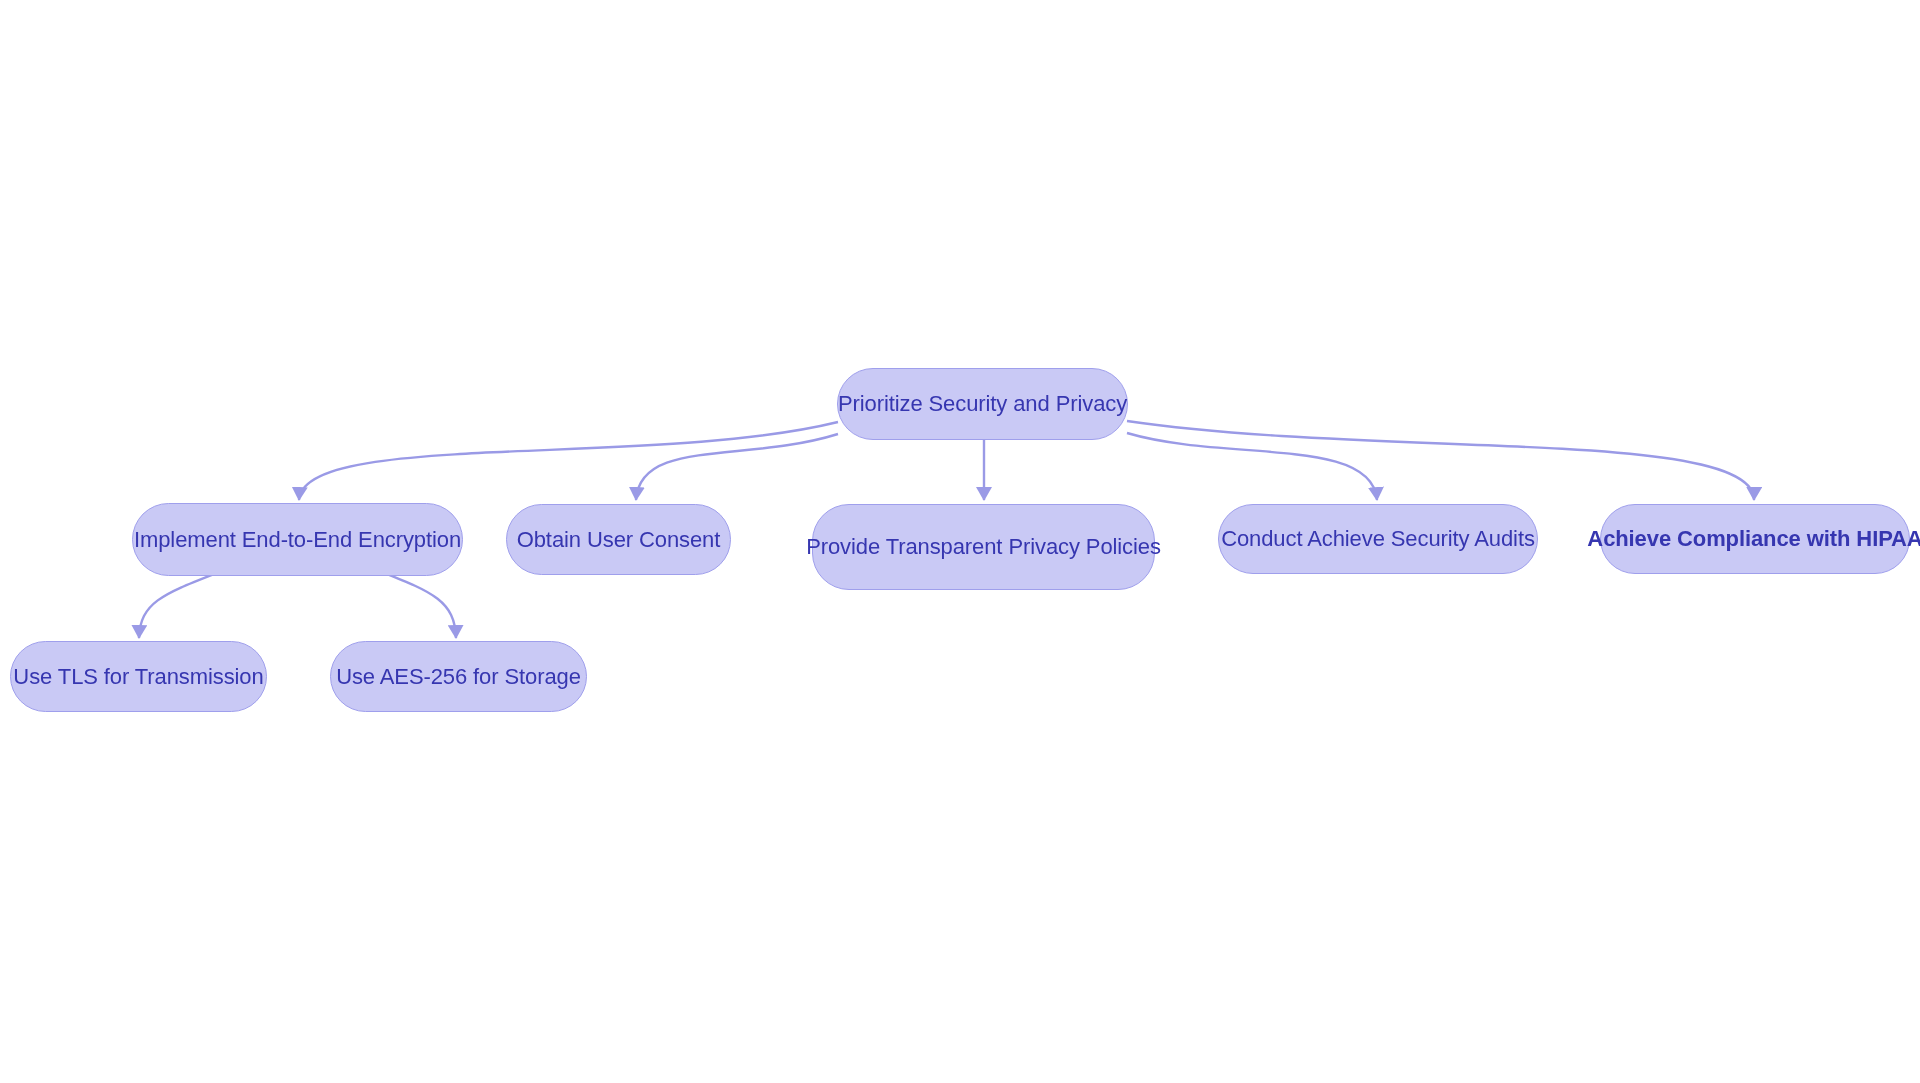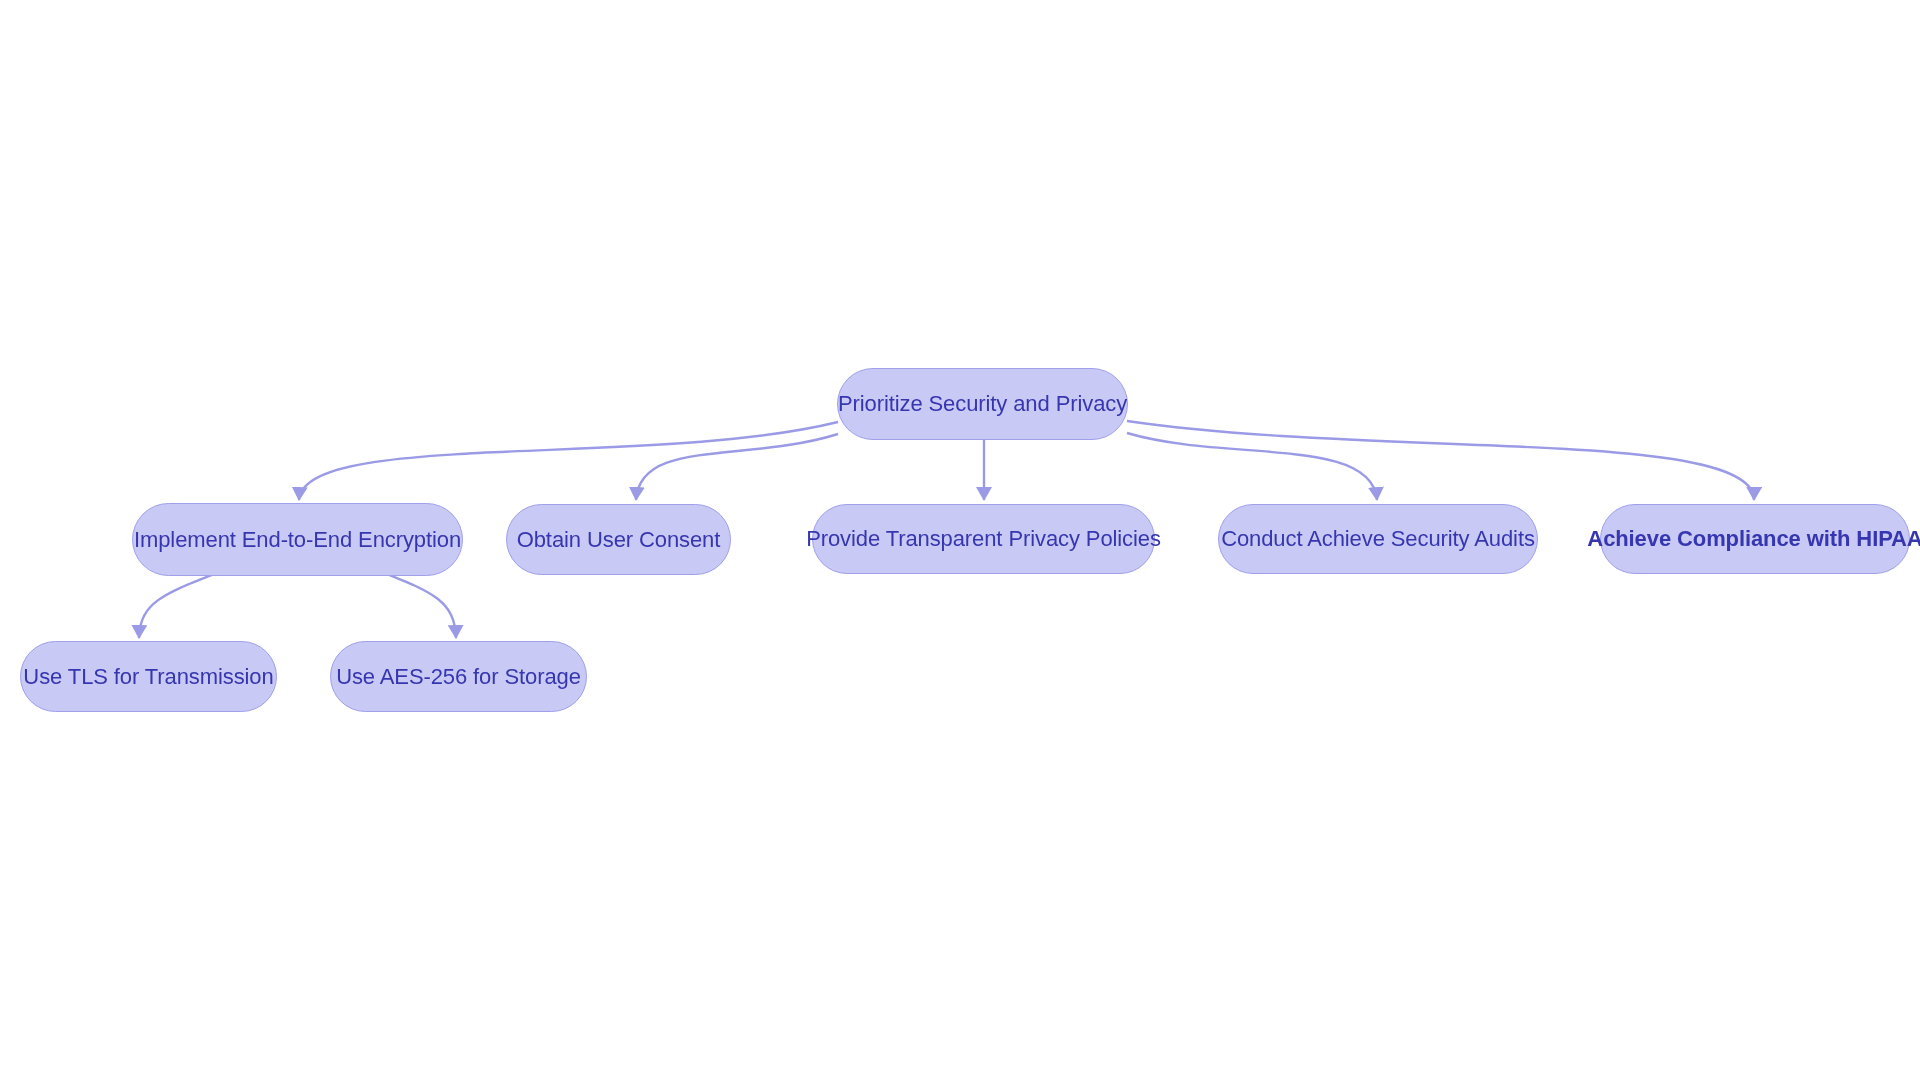--- a/index.html
+++ b/index.html
@@ -34,24 +34,24 @@
     color:var(--text);
     display:flex;align-items:center;justify-content:center;
     font-size:22px;
     letter-spacing:-0.1px;
     white-space:nowrap;
     cursor:default;
   }
   #node-root      {left:837px;  top:368px; width:291px; height:72px;}
   #node-encryption{left:132px;  top:503px; width:331px; height:73px;}
   #node-consent   {left:506px;  top:504px; width:225px; height:71px;}
-  #node-policies  {left:812px;  top:504px; width:343px; height:70px;}
+  #node-policies  {left:812px;  top:504px; width:343px; height:86px;}
   #node-audits    {left:1218px; top:504px; width:320px; height:70px;}
   #node-hipaa     {left:1600px; top:504px; width:310px; height:70px;font-weight:bold;}
-  #node-tls       {left:20px;   top:641px; width:257px; height:71px;}
+  #node-tls       {left:10px;   top:641px; width:257px; height:71px;}
   #node-aes       {left:330px;  top:641px; width:257px; height:71px;align-items:center;}
 </style>
 </head>
 <body>
 
 <svg class="edge-layer" width="1920" height="1083" viewBox="0 0 1920 1083" xmlns="http://www.w3.org/2000/svg">
   <defs>
     <marker id="arrowhead" viewBox="0 0 14 16" refX="13" refY="8" markerWidth="14" markerHeight="16" orient="auto" markerUnits="userSpaceOnUse">
       <path class="arrow-fill" d="M0,0 L14,8 L0,16 Z"></path>
     </marker>

